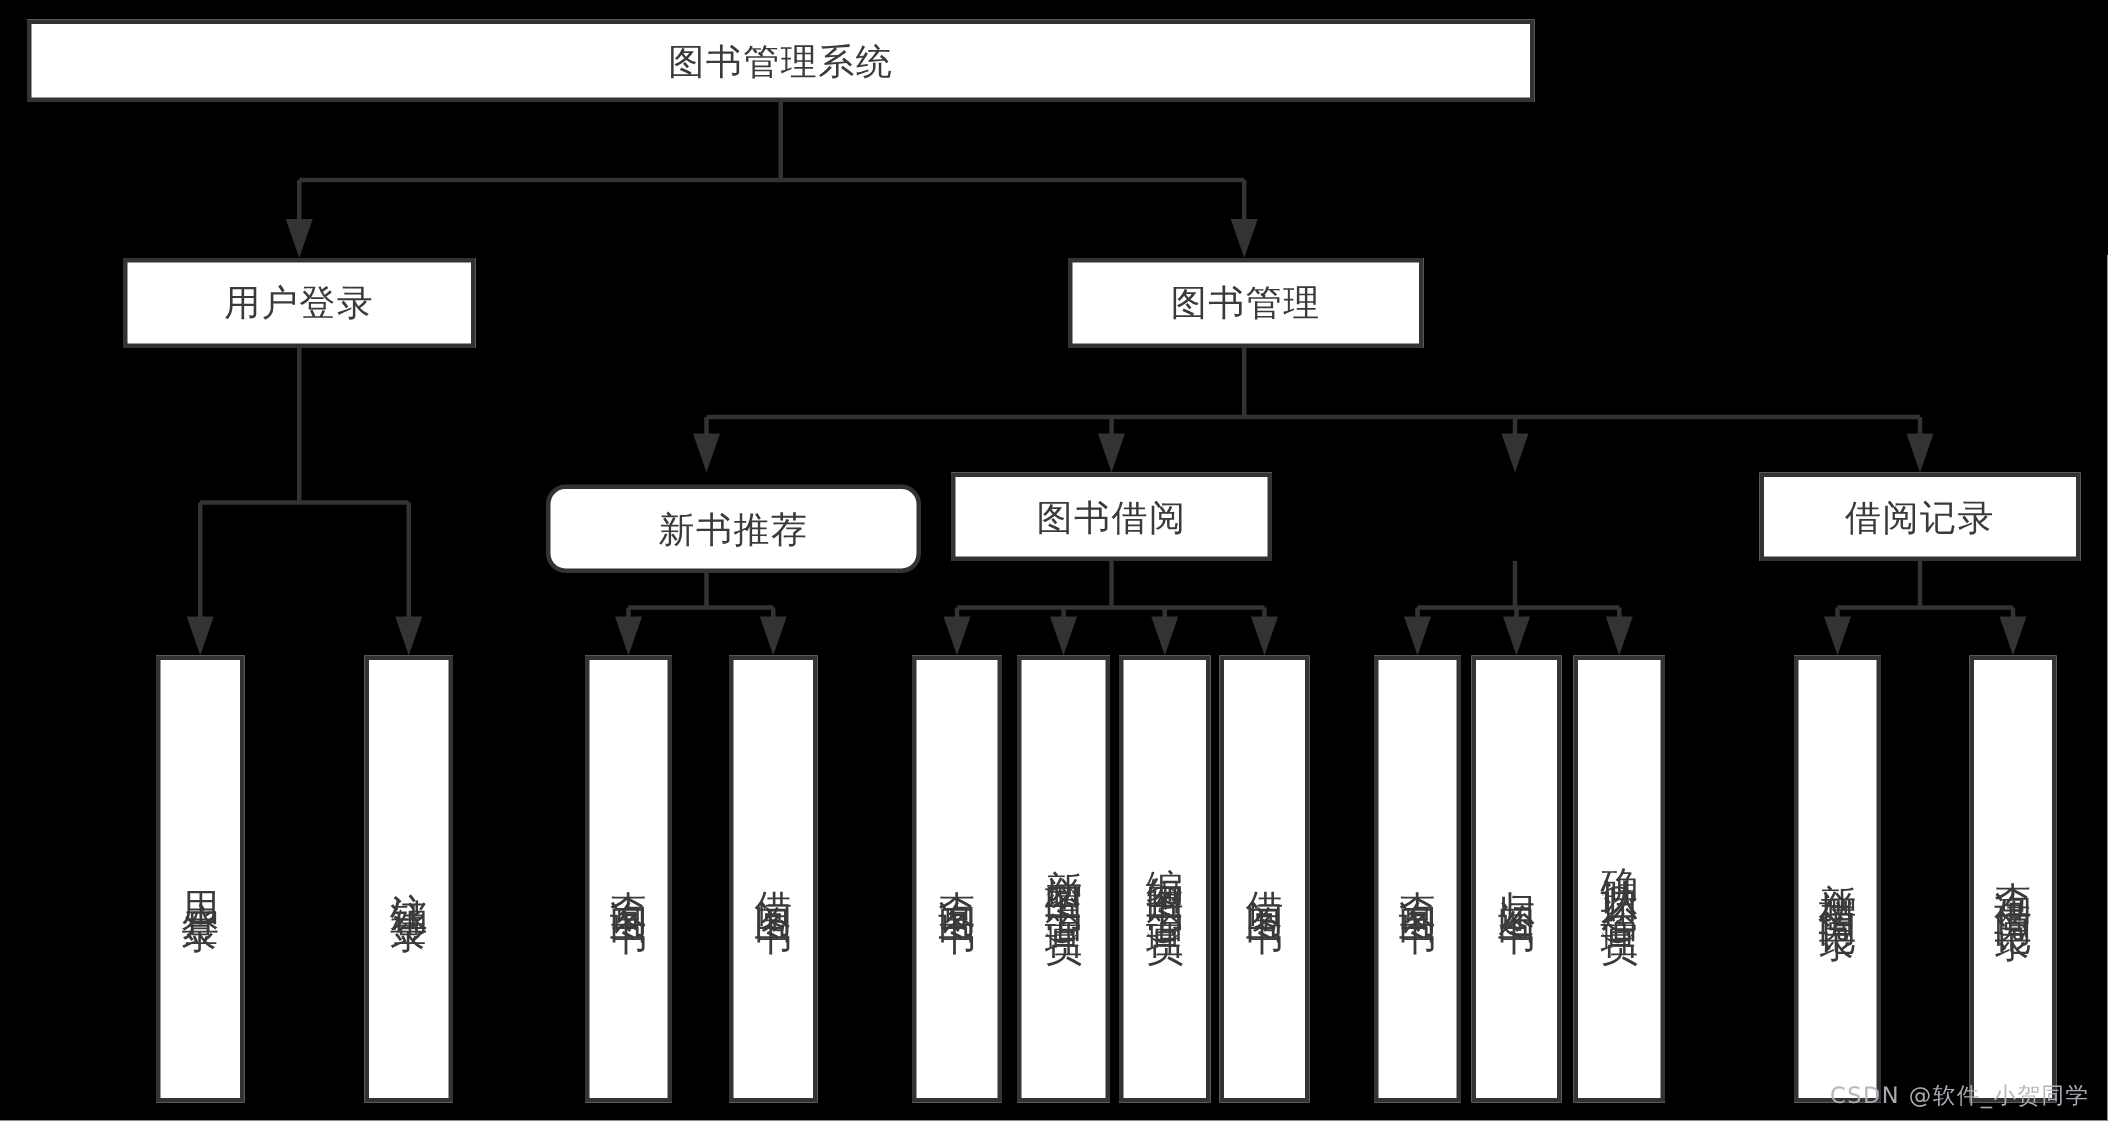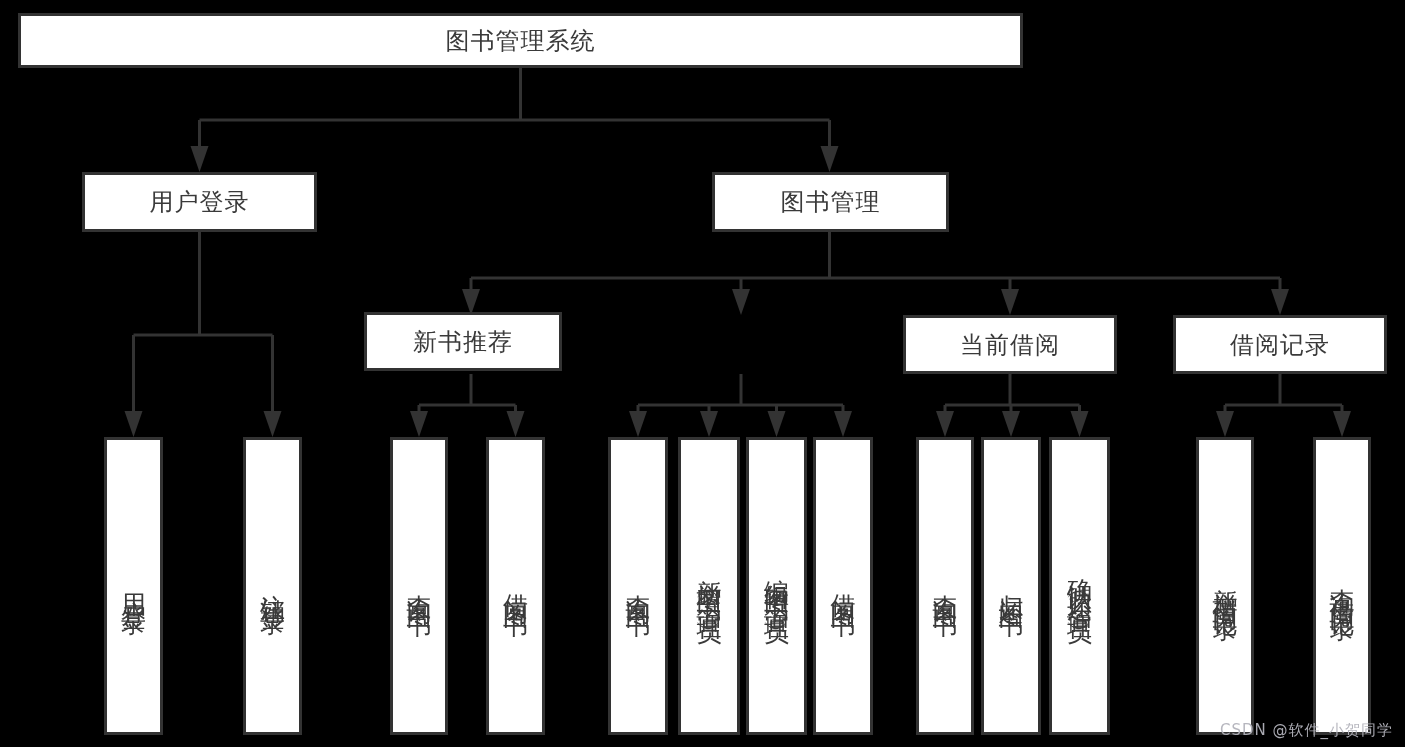--- a/index.html
+++ b/index.html
@@ -42,21 +42,21 @@
     letter-spacing: 6px;
     line-height: 1;
     white-space: normal;
   }
   
   .b-root  { left: 18px;  top: 13px;  width: 1005px; height: 55px; }
   
   .b-ul    { left: 82px;  top: 172px; width: 235px; height: 60px; }
   .b-bm    { left: 712px; top: 172px; width: 237px; height: 60px; }
   
-  .b-rec   { left: 364px;  top: 312px; width: 198px; height: 59px; }
+  .b-rec   { left: 364px;  top: 323px; width: 250px; height: 59px; border-radius: 13px; }
   .b-bb    { left: 634px;  top: 315px; width: 214px; height: 59px; }
   .b-cb    { left: 903px;  top: 315px; width: 214px; height: 59px; }
   .b-br    { left: 1173px; top: 315px; width: 214px; height: 59px; }
   
   .b-a1 { left: 104px;  top: 437px; width: 59px; height: 298px; }
   .b-a2 { left: 243px;  top: 437px; width: 59px; height: 298px; }
   .b-b1 { left: 390px;  top: 437px; width: 58px; height: 298px; }
   .b-b2 { left: 486px;  top: 437px; width: 59px; height: 298px; }
   .b-c1 { left: 608px;  top: 437px; width: 60px; height: 298px; }
   .b-c2 { left: 678px;  top: 437px; width: 62px; height: 298px; }
@@ -120,21 +120,21 @@
     <polygon class="arrow" points="1216,411 1234,411 1225,437"></polygon>
     <polygon class="arrow" points="1333,411 1351,411 1342,437"></polygon>
   </svg>
 
   <div class="box b-root">图书管理系统</div>
 
   <div class="box b-ul">用户登录</div>
   <div class="box b-bm">图书管理</div>
 
   <div class="box b-rec">新书推荐</div>
-  <div class="box b-cb">当前借阅</div>
+  <div class="box b-bb">图书借阅</div>
   <div class="box b-br">借阅记录</div>
 
   <div class="box leaf b-a1">用户登录</div>
   <div class="box leaf b-a2">注销登录</div>
 
   <div class="box leaf b-b1">查询图书</div>
   <div class="box leaf b-b2">借阅图书</div>
 
   <div class="box leaf b-c1">查询图书</div>
   <div class="box leaf b-c2">新增图书（管理员）</div>

